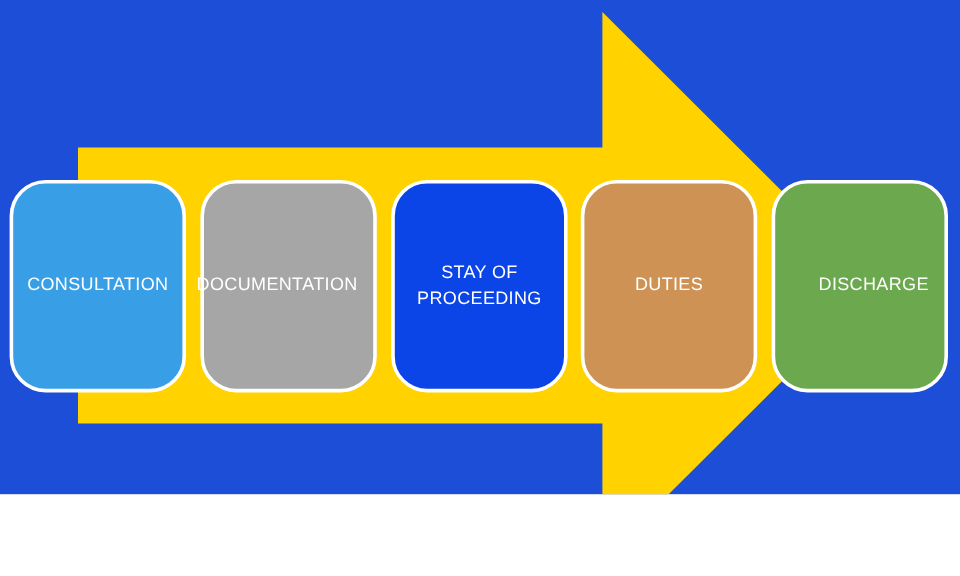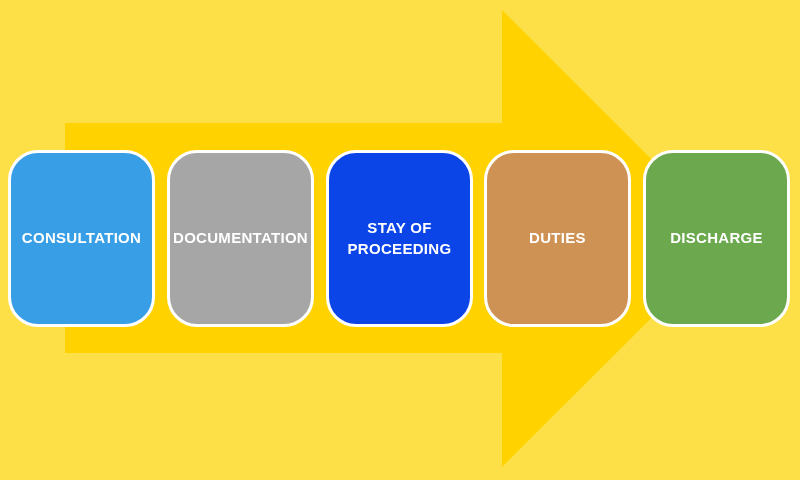--- a/index.html
+++ b/index.html
@@ -4,24 +4,23 @@
 <style>
   html, body {
     margin: 0;
     padding: 0;
     background: #ffffff;
     font-family: "Liberation Sans", sans-serif;
   }
   .canvas {
     position: relative;
     width: 800px;
-    height: 480px;
-    background: #fde047;
+    height: 412px;
+    background: #1d4ed8;
     overflow: hidden;
-    font-weight: bold;
   }
   .arrow-layer {
     position: absolute;
     left: 0;
     top: 0;
     width: 800px;
     height: 480px;
   }
   .step-box {
     position: absolute;
@@ -53,29 +52,29 @@
 <div class="canvas">
 
   <svg class="arrow-layer" viewBox="0 0 800 480" xmlns="http://www.w3.org/2000/svg">
     <polygon points="65,123 502,123 502,10 731,238.5 502,467 502,353 65,353" fill="#FFD200"></polygon>
   </svg>
 
   <div class="step-box step-1" style="background: rgb(56, 159, 230);">
     <span>CONSULTATION</span>
   </div>
 
-  <div class="step-box step-2" style="background: rgb(166, 166, 166);">
+  <div class="step-box step-2" style="background: rgb(166, 166, 166); justify-content: flex-end;">
     <span>DOCUMENTATION</span>
   </div>
 
   <div class="step-box step-3" style="background: rgb(11, 69, 232);">
     <span>STAY OF PROCEEDING</span>
   </div>
 
   <div class="step-box step-4" style="background: rgb(206, 146, 85); justify-content: center;">
     <span>DUTIES</span>
   </div>
 
-  <div class="step-box step-5" style="background: rgb(107, 168, 78);">
+  <div class="step-box step-5" style="background: rgb(107, 168, 78); justify-content: flex-end;">
     <span>DISCHARGE</span>
   </div>
 
 </div>
 
 </body></html>

